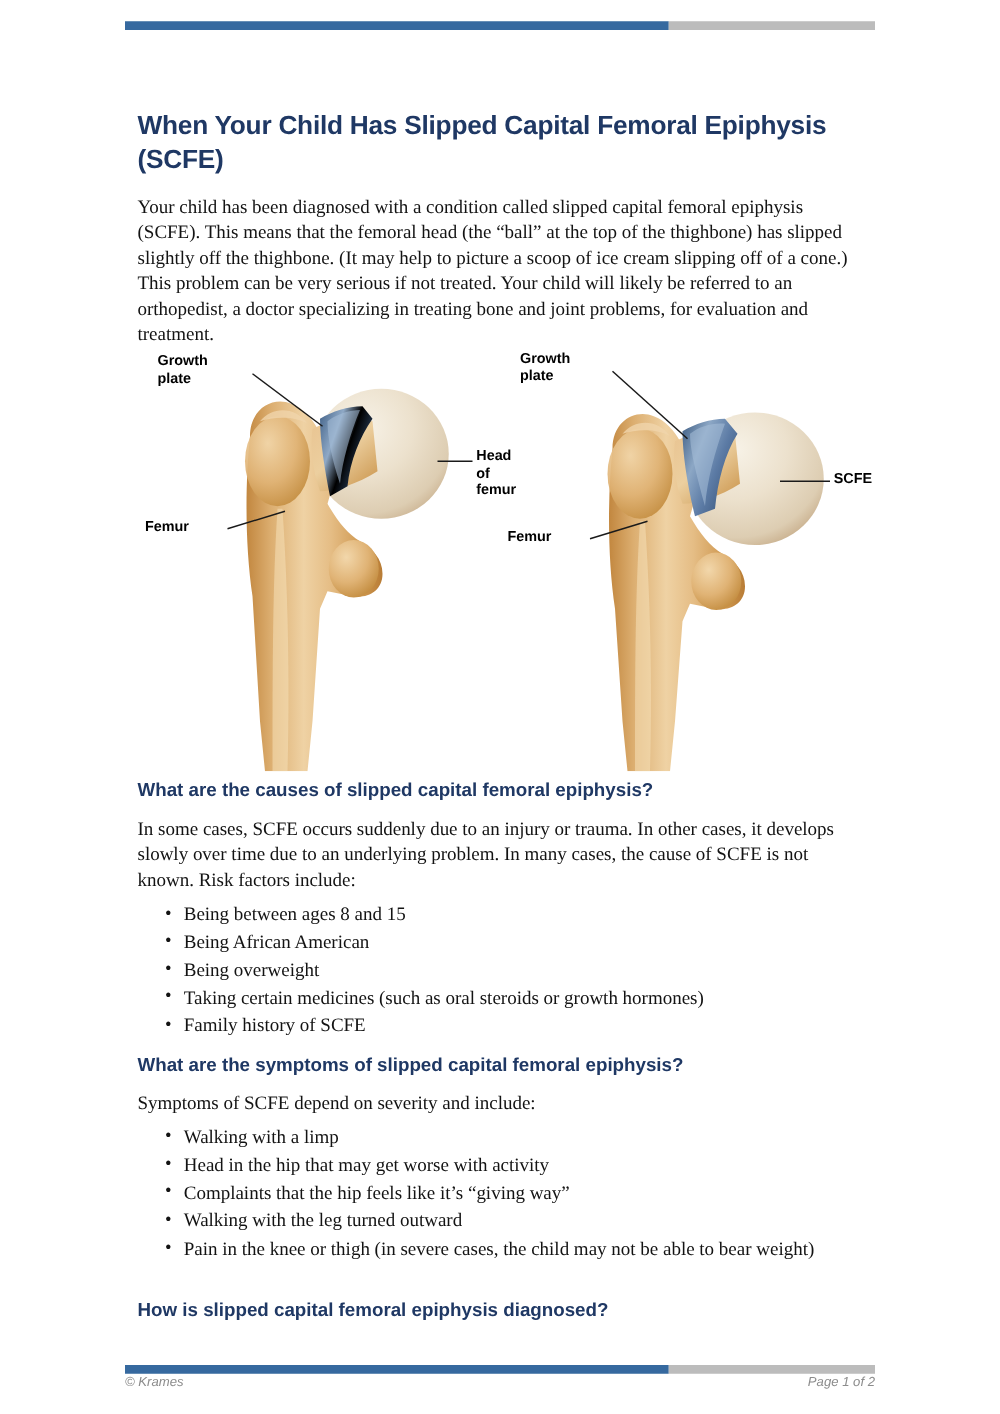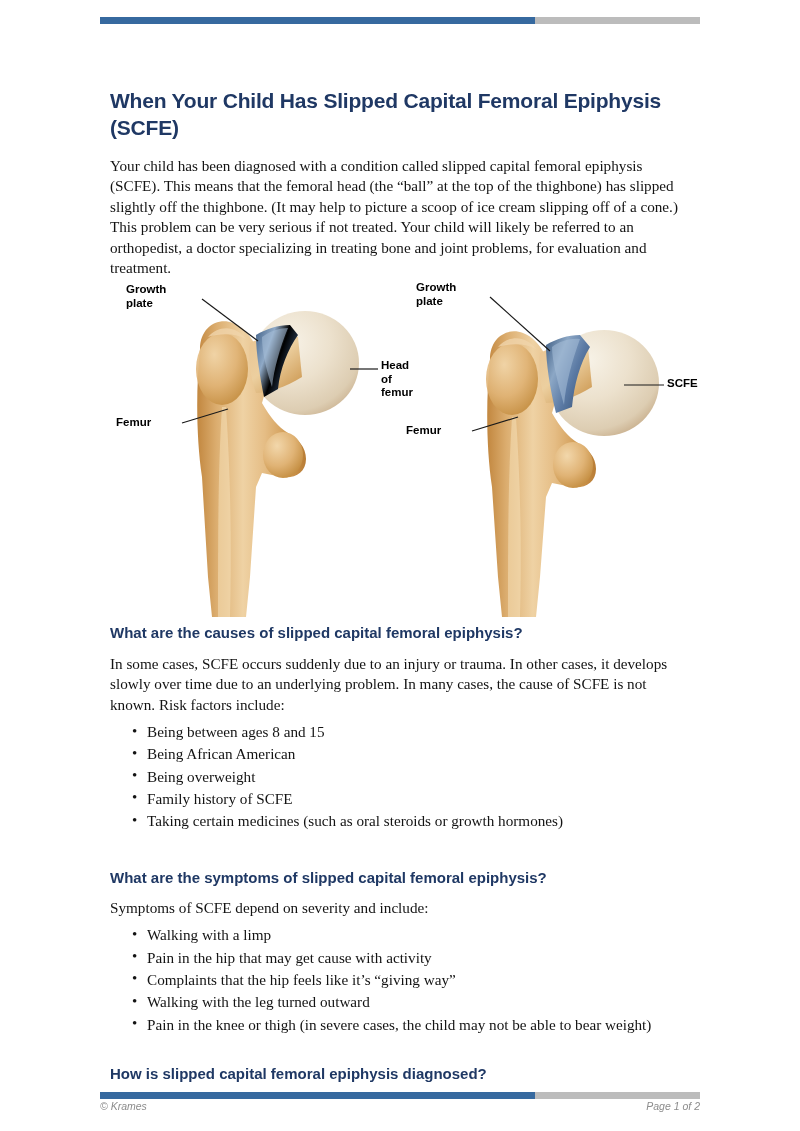--- a/index.html
+++ b/index.html
@@ -80,21 +80,21 @@
   }
   ul.bullets li::before {
     content: "\2022";
     position: absolute;
     left: 22px;
     top: -0.5px;
     font-size: 15px;
     color: #131313;
   }
   .gap-after-head { margin-top: 11px; }
-  .gap-symptoms { margin-top: 35px; }
+  .gap-symptoms { margin-top: 10px; }
   .gap-diag { margin-top: 28px; }
 
   
   .figure-band {
     position: absolute;
     left: 110px;
     top: 277px;
     width: 583px;
     height: 340px;
   }
@@ -148,29 +148,29 @@
     <p class="body-text">Your child has been diagnosed with a condition called slipped capital femoral epiphysis (SCFE). This means that the femoral head (the “ball” at the top of the thighbone) has slipped slightly off the thighbone. (It may help to picture a scoop of ice cream slipping off of a cone.) This problem can be very serious if not treated. Your child will likely be referred to an orthopedist, a doctor specializing in treating bone and joint problems, for evaluation and treatment.</p>
 
     <div style="height:345px"></div>
 
     <h2 class="section-heading">What are the causes of slipped capital femoral epiphysis?</h2>
     <p class="body-text gap-after-head">In some cases, SCFE occurs suddenly due to an injury or trauma. In other cases, it develops slowly over time due to an underlying problem. In many cases, the cause of SCFE is not known. Risk factors include:</p>
     <ul class="bullets">
       <li>Being between ages 8 and 15</li>
       <li>Being African American</li>
       <li>Being overweight</li>
+      <li>Taking certain medicines (such as oral steroids or growth hormones)</li>
       <li>Family history of SCFE</li>
-      <li>Taking certain medicines (such as oral steroids or growth hormones)</li>
     </ul>
 
     <h2 class="section-heading gap-symptoms">What are the symptoms of slipped capital femoral epiphysis?</h2>
     <p class="body-text gap-after-head">Symptoms of SCFE depend on severity and include:</p>
     <ul class="bullets">
       <li>Walking with a limp</li>
-      <li>Pain in the hip that may get cause with activity</li>
+      <li>Head in the hip that may get worse with activity</li>
       <li>Complaints that the hip feels like it’s “giving way”</li>
       <li>Walking with the leg turned outward</li>
       <li>Pain in the knee or thigh (in severe cases, the child may not be able to bear weight)</li>
     </ul>
 
     <h2 class="section-heading gap-diag">How is slipped capital femoral epiphysis diagnosed?</h2>
   </div>
 
   <div class="figure-band">
 

